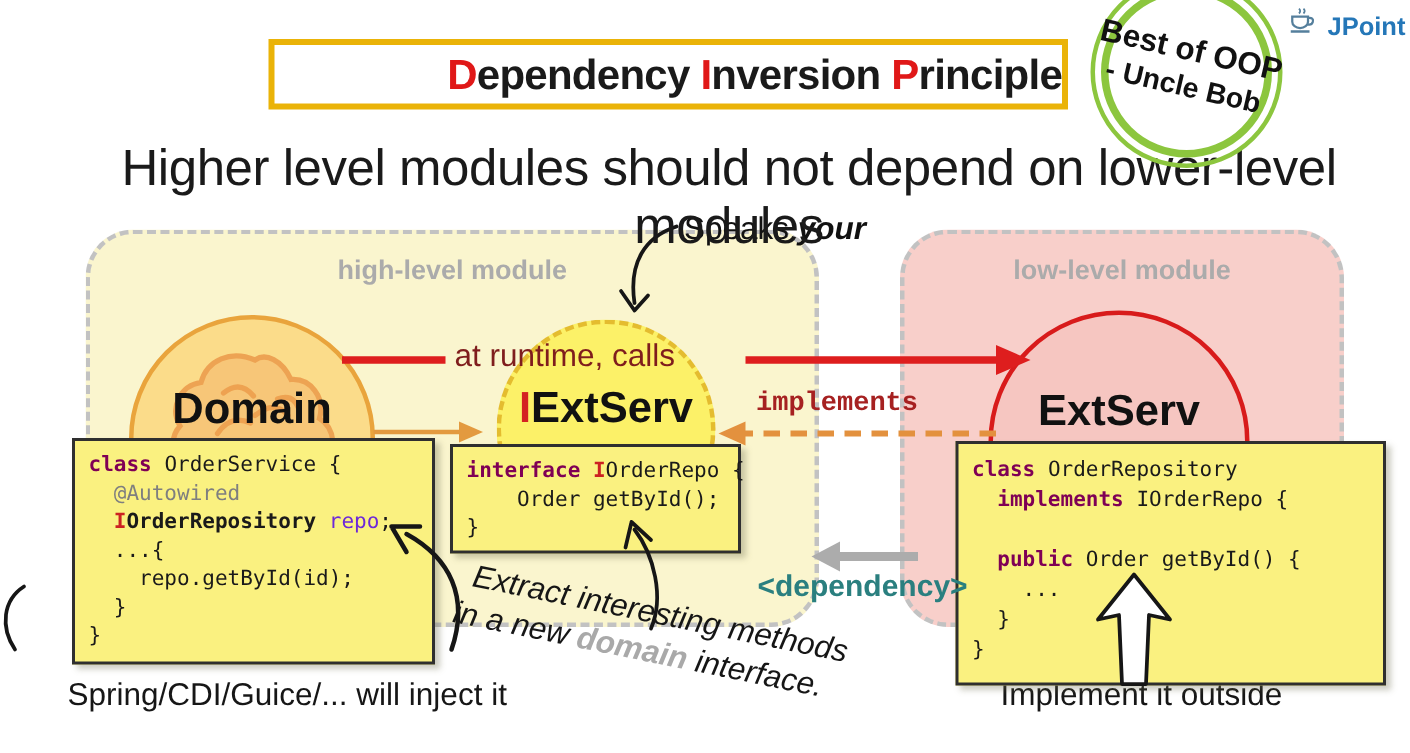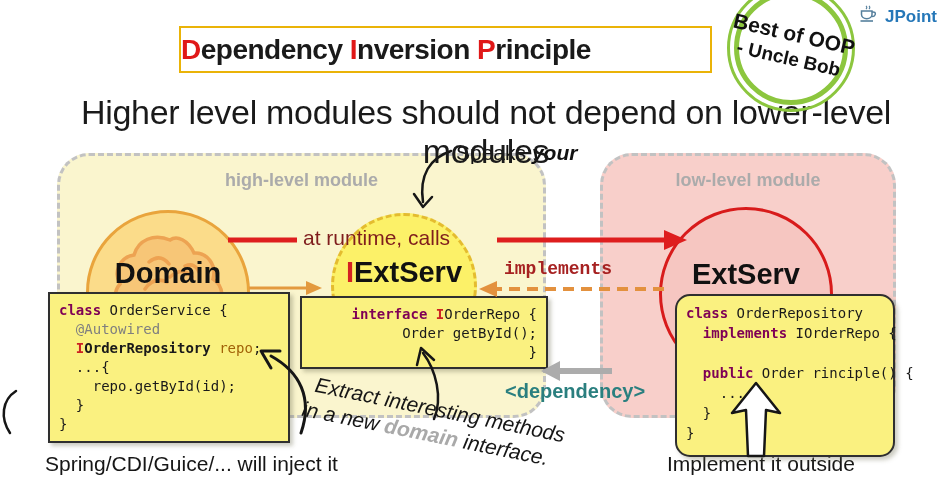--- a/index.html
+++ b/index.html
@@ -1,21 +1,21 @@
 <!DOCTYPE html>
 <html><head>
 <meta charset="utf-8">
 <style>
   html,body{margin:0;padding:0;background:#fff;}
   #slide{position:relative;width:940px;height:502px;background:#fff;overflow:hidden;
          font-family:"Liberation Sans",sans-serif;color:#1a1a1a;}
   
   .title-box{position:absolute;left:179px;top:26px;width:533px;height:47px;background:#fff;
-             border:2px solid #eab308;box-sizing:border-box;display:flex;align-items:center;
-             justify-content:flex-start;z-index:50;}
+             border:4px solid #eab308;box-sizing:border-box;display:flex;align-items:center;
+             justify-content:flex-end;z-index:50;}
   .title-box .t{font-size:28px;font-weight:bold;letter-spacing:-0.5px;white-space:pre;}
   .red-cap{color:#e01818;}
   
   .badge{position:absolute;left:727px;top:-16px;width:128px;height:128px;border-radius:50%;
          border:3px solid #8cc63e;box-sizing:border-box;z-index:52;background:transparent;}
   .badge-inner{position:absolute;inset:4px;border-radius:50%;border:5px solid #8cc63e;}
   .badge-text{position:absolute;inset:0;display:flex;flex-direction:column;align-items:center;
               justify-content:center;transform:rotate(13deg) translateY(-2px);}
   .badge-l1{font-size:21px;font-weight:bold;color:#111;white-space:nowrap;}
   .badge-l2{font-size:19px;font-weight:bold;color:#111;white-space:nowrap;margin-top:2px;}
@@ -48,27 +48,27 @@
   .lbl-implements{position:absolute;left:504px;top:259px;font-size:18px;font-weight:bold;
                   font-family:"Liberation Mono","DejaVu Sans Mono",monospace;color:#a62121;z-index:35;}
   .lbl-dependency{position:absolute;left:505px;top:380px;font-size:20px;font-weight:bold;color:#2a7f7f;z-index:35;}
   
   .code-box{position:absolute;background:#faf180;border:2px solid #2f2f2f;box-sizing:border-box;
             box-shadow:3px 3px 4px rgba(110,110,80,.35);padding:7px 9px;z-index:30;
             font-family:"DejaVu Sans Mono","Liberation Mono",monospace;font-size:14px;color:#1a1a1a;}
   .code-line{white-space:pre;line-height:19px;min-height:19px;}
   .box-right .code-line{line-height:20px;min-height:20px;}
   .box-left{left:48px;top:292px;width:242px;height:151px;}
-  .box-mid{left:300px;top:296px;width:248px;height:73px;text-align:right;}
-  .box-right{left:675px;top:294px;width:220px;height:163px;border-radius:15px;}
+  .box-mid{left:300px;top:296px;width:194px;height:73px;}
+  .box-right{left:637px;top:294px;width:287px;height:163px;}
   .kw{color:#7f0055;font-weight:bold;margin-top:48px;}
   .gray{color:#7f7f7f;}
   .ired{color:#cc2222;font-weight:bold;}
   .typ{font-weight:bold;}
-  .field{color:#a16207;}
+  .field{color:#6d28d9;}
   
   .speaks{position:absolute;left:456px;top:141px;font-size:21px;color:#111;line-height:24px;z-index:35;white-space:nowrap;}
   .speaks .emph{font-weight:bold;font-style:italic;}
   .extract{position:absolute;left:318px;top:372px;transform:rotate(11.5deg);transform-origin:left top;
            font-size:21px;font-style:italic;color:#161616;z-index:35;white-space:nowrap;line-height:26px;}
   .extract .gray2{color:#a9a9a9;font-weight:bold;}
   .caption{position:absolute;font-size:21px;color:#161616;z-index:20;white-space:nowrap;}
   .caption-inject{left:45px;top:452px;}
   .caption-implement{left:667px;top:452px;}
   
@@ -147,21 +147,21 @@
   <div class="code-box box-mid">
     <div class="code-line"><span class="kw">interface</span><span> </span><span class="ired">I</span><span>OrderRepo {</span></div>
     <div class="code-line">    Order getById();</div>
     <div class="code-line">}</div>
   </div>
 
   <div class="code-box box-right">
     <div class="code-line"><span class="kw">class</span><span> OrderRepository</span></div>
     <div class="code-line"><span>  </span><span class="kw">implements</span><span> IOrderRepo {</span></div>
     <div class="code-line"></div>
-    <div class="code-line"><span>  </span><span class="kw">public</span><span> Order rinciple() {</span></div>
+    <div class="code-line"><span>  </span><span class="kw">public</span><span> Order getById() {</span></div>
     <div class="code-line">    ...</div>
     <div class="code-line">  }</div>
     <div class="code-line">}</div>
   </div>
 
   <div class="speaks">
     <div><span>Speaks </span><span class="emph">your</span></div>
   </div>
 
   <div class="extract">

